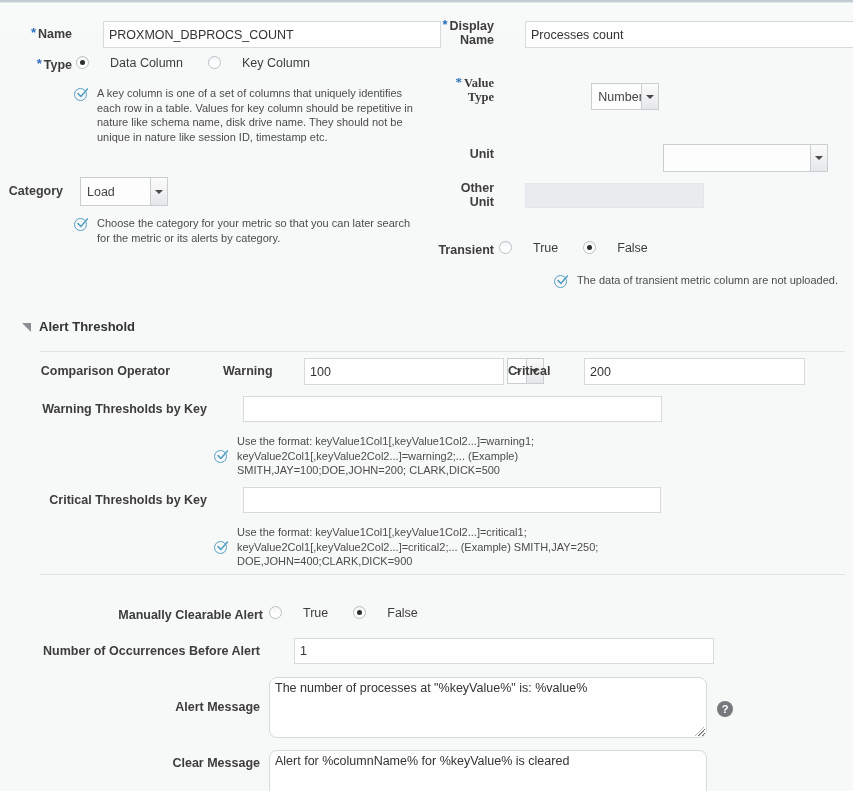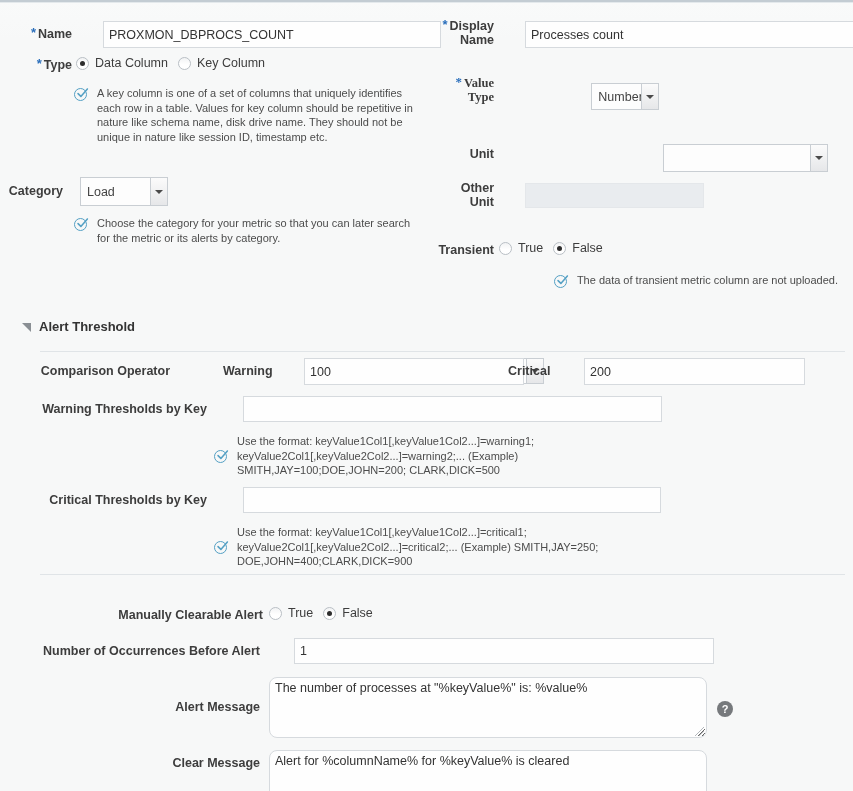--- a/index.html
+++ b/index.html
@@ -126,21 +126,21 @@
     position: absolute;
     left: 50%; top: 50%;
     margin-left: -4px; margin-top: -2px;
     width: 0; height: 0;
     border-left: 4px solid transparent;
     border-right: 4px solid transparent;
     border-top: 4px solid #4a4a4a;
   }
 
   
-  .radiogrp { display: flex; align-items: center; gap: 1px; }
+  .radiogrp { display: flex; gap: 16px; }
   .radio {
     width: 13px; height: 13px;
     border-radius: 50%;
     background: linear-gradient(to bottom, #f2f3f4 0%, #ffffff 60%);
     border: 1px solid #b9bfc5;
     box-sizing: border-box;
     display: inline-block;
     position: relative;
     vertical-align: middle;
     flex: 0 0 auto;
@@ -370,21 +370,21 @@
     <span class="selval">&gt;</span>
     <span class="btn">
         <span class="car"></span>
       </span>
   </div>
 
   
   <div class="abs lbl-n" style="left:223px; top:364px;">
     <span>Warning</span>
   </div>
-  <input class="abs txt" style="left: 279px; top: 358px; width: 220px; height: 27px;" value="100">
+  <input class="abs txt" style="left: 279px; top: 358px; width: 200px; height: 27px;" value="100">
 
   
   <div class="abs lbl-n" style="left:508px; top:364px;">
     <span>Critical</span>
   </div>
   <input class="abs txt" style="left: 559px; top: 358px; width: 221px; height: 27px;" value="200">
 
   
   <div class="abs lbl" style="left:0px; top:402px; width:207px;">
     <span>Warning Thresholds by Key</span>

